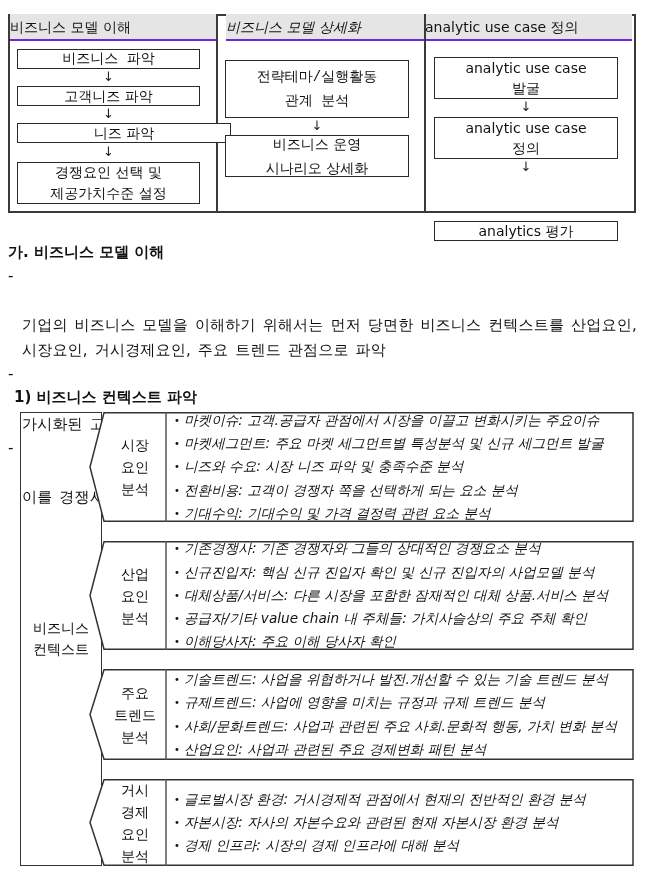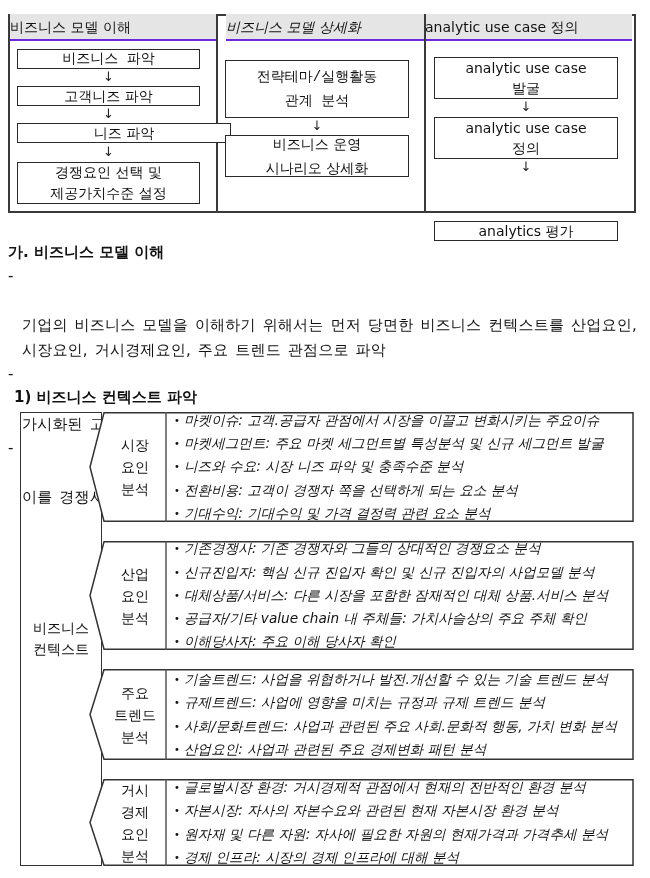--- a/index.html
+++ b/index.html
@@ -161,16 +161,15 @@
   </svg>
   <div class="g-label">
     <span>거시</span>
     <span>경제</span>
     <span>요인</span>
     <span>분석</span>
   </div>
   <div class="g-items">
     <div class="g-item"><span class="dot">•</span><span>글로벌시장 환경: 거시경제적 관점에서 현재의 전반적인 환경 분석</span></div>
     <div class="g-item"><span class="dot">•</span><span>자본시장: 자사의 자본수요와 관련된 현재 자본시장 환경 분석</span></div>
-    <div class="g-item"><span class="dot">•</span><span>원자재 및 다른 자원: 자사에 필요한 자원의 현재가격과 가격추세 분석</span></div>
     <div class="g-item"><span class="dot">•</span><span>경제 인프라: 시장의 경제 인프라에 대해 분석</span></div>
   </div>
 </div>
 
 </body></html>

